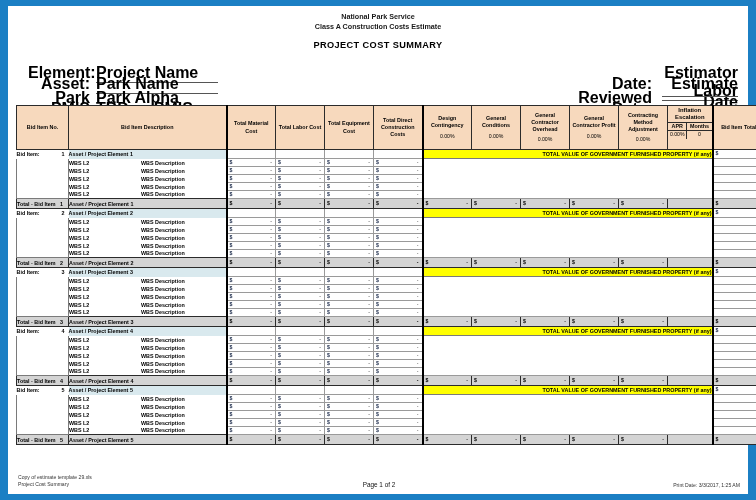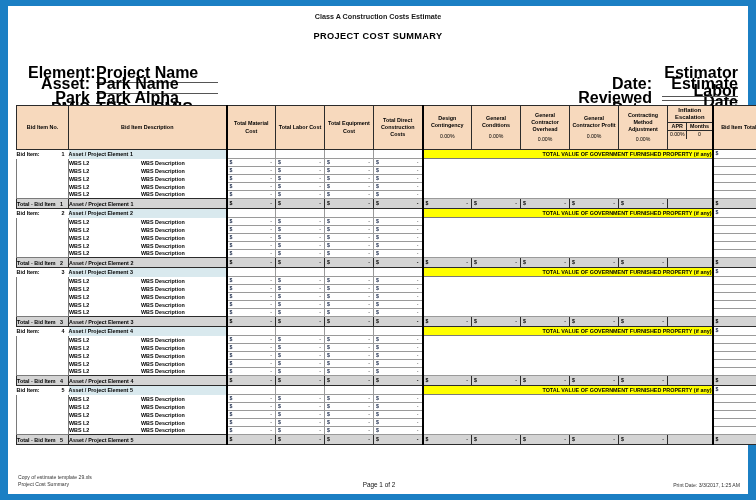--- a/index.html
+++ b/index.html
@@ -64,20 +64,21 @@
   .f-l { position:absolute; left:0; bottom:0; line-height:7px; }
   .f-c { position:absolute; left:0; right:0; bottom:0; text-align:center; font-size:6.4px; color:#111;}
   .f-r { position:absolute; right:0; bottom:0; font-size:5.1px; color:#333;}
 </style>
 </head>
 <body>
 
 <div class="page">
 
   <div class="titleblock">
+    <div class="l">National Park Service</div>
     <div class="l">Class A Construction Costs Estimate</div>
     <div class="main">PROJECT COST SUMMARY</div>
   </div>
 
   <div class="info">
     <span class="lbl" style="left:20px; top:2px; width:62px;">Element:</span>
     <span class="val" style="left:88px; top:2px; width:122px;">Project Name</span>
 
     <span class="lbl" style="left:20px; top:13px; width:62px;">Asset:</span>
     <span class="val" style="left:88px; top:13px; width:122px;">Park Name</span>

